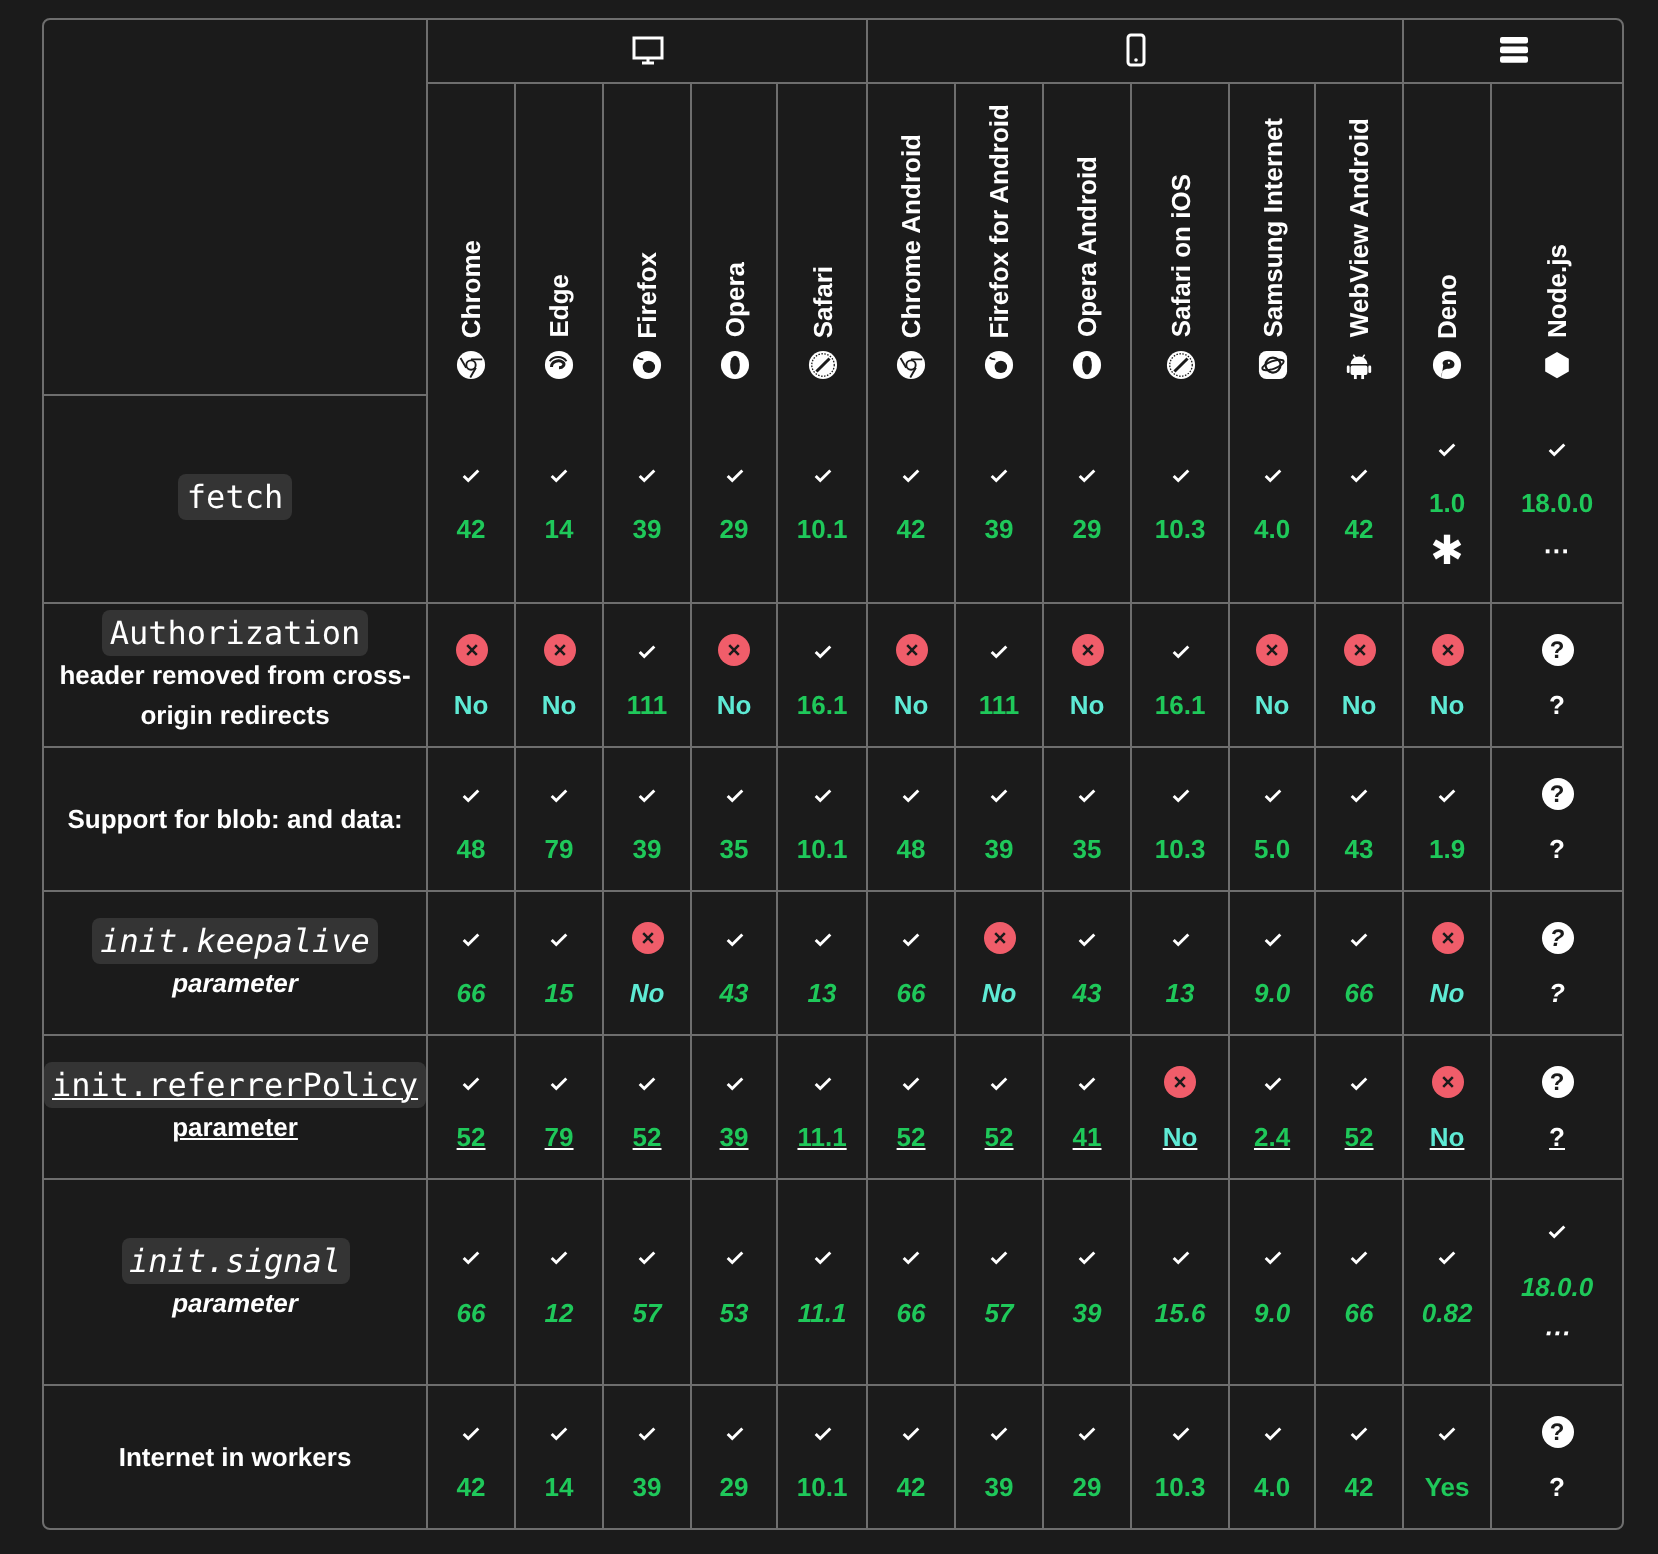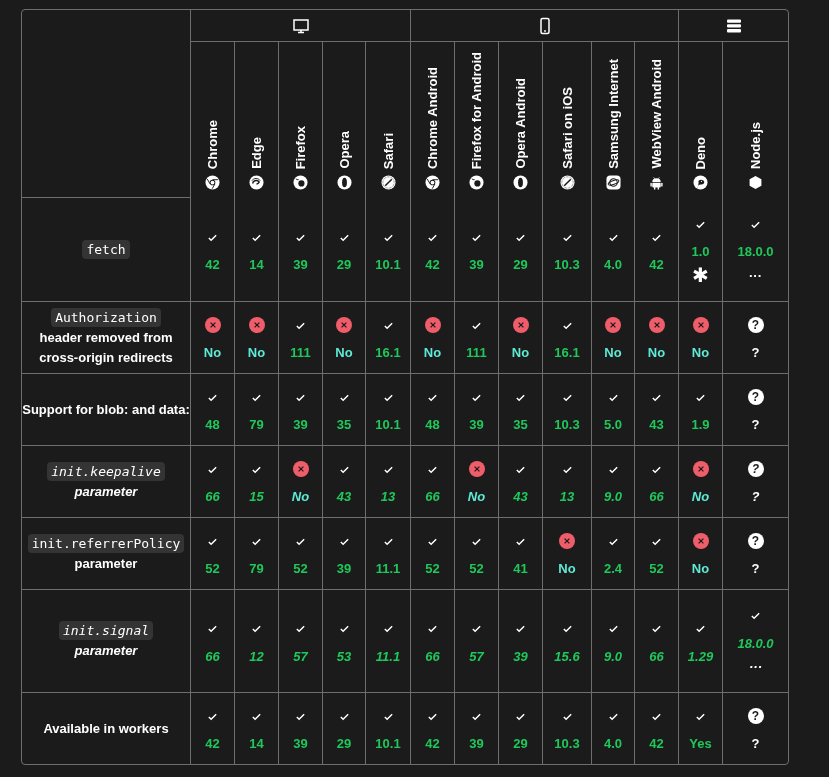--- a/index.html
+++ b/index.html
@@ -25,21 +25,21 @@
   .browser-name {
     writing-mode: vertical-rl; transform: rotate(180deg);
     font-size: 13px; font-weight: bold; color: #ffffff; white-space: nowrap; margin-bottom: 6px;
   }
   .browser-icon { width: 15px; height: 15px; display: inline-block; }
   .feat {
     text-align: left; padding: 0 4px; font-size: 13px; font-weight: bold; line-height: 20px; color: #ffffff;
   }
   code.c {
     font-family: "DejaVu Sans Mono", "Liberation Mono", monospace; font-weight: normal;
-    background: #343434; border-radius: 4px; padding: 2px 4px; font-size: 13px; color: #ffffff;
+    background: #343434; border-radius: 4px; padding: 2px 4px; font-size: 16px; color: #ffffff;
   }
   .cell { font-size: 13px; font-weight: bold; }
   .cell .ico { height: 20px; display: flex; align-items: center; justify-content: center; }
   .cell .ver { margin-top: 10px; }
   .cell .extra { margin-top: 6px; height: 20px; display: flex; align-items: center; justify-content: center; color: #ffffff; }
   .yes { color: #1fc85a; }
   .no { color: #5eead4; }
   .unk { color: #ffffff; }
   .x-badge { width: 16px; height: 16px; border-radius: 50%; background: #f05d6a; display: inline-flex; align-items: center; justify-content: center; }
   .q-badge { width: 16px; height: 16px; border-radius: 50%; background: #ffffff; display: inline-flex; align-items: center; justify-content: center; color: #1b1b1b; font-size: 12px; font-weight: bold; }
@@ -656,21 +656,21 @@
           </div>
           <div class="ver no">No</div>
         </td>
         <td class="cell">
           <div class="ico">
             <span class="q-badge">?</span>
           </div>
           <div class="ver unk">?</div>
         </td>
       </tr>
-      <tr style="height: 72px;">
+      <tr style="height: 72px; text-decoration: underline;">
         <th class="feat"><code class="c">init.referrerPolicy</code><br><span>parameter</span></th>
         <td class="cell">
           <div class="ico">
             <svg viewBox="0 0 12 12" width="11" height="11">
               <path d="M2 6.5l2.5 2.5L10 3.5" fill="none" stroke="#fff" stroke-width="1.6"></path>
             </svg>
           </div>
           <div class="ver yes">52</div>
         </td>
         <td class="cell">
@@ -861,34 +861,34 @@
             </svg>
           </div>
           <div class="ver yes">66</div>
         </td>
         <td class="cell">
           <div class="ico">
             <svg viewBox="0 0 12 12" width="11" height="11">
               <path d="M2 6.5l2.5 2.5L10 3.5" fill="none" stroke="#fff" stroke-width="1.6"></path>
             </svg>
           </div>
-          <div class="ver yes">1.29</div>
+          <div class="ver yes">0.82</div>
         </td>
         <td class="cell">
           <div class="ico">
             <svg viewBox="0 0 12 12" width="11" height="11">
               <path d="M2 6.5l2.5 2.5L10 3.5" fill="none" stroke="#fff" stroke-width="1.6"></path>
             </svg>
           </div>
           <div class="ver yes">18.0.0</div>
           <div class="extra">···</div>
         </td>
       </tr>
       <tr style="height: 71px;">
-        <th class="feat"><span>Available in workers</span></th>
+        <th class="feat"><span>Internet in workers</span></th>
         <td class="cell">
           <div class="ico">
             <svg viewBox="0 0 12 12" width="11" height="11">
               <path d="M2 6.5l2.5 2.5L10 3.5" fill="none" stroke="#fff" stroke-width="1.6"></path>
             </svg>
           </div>
           <div class="ver yes">42</div>
         </td>
         <td class="cell">
           <div class="ico">

